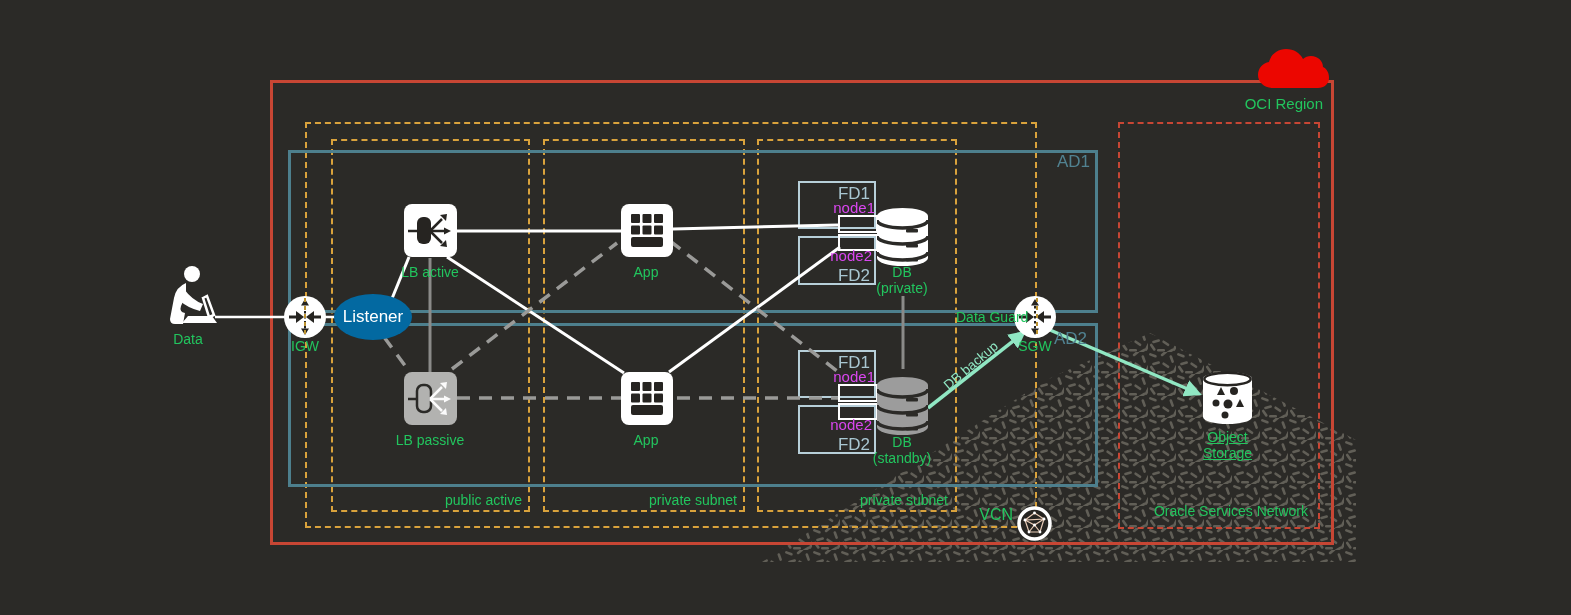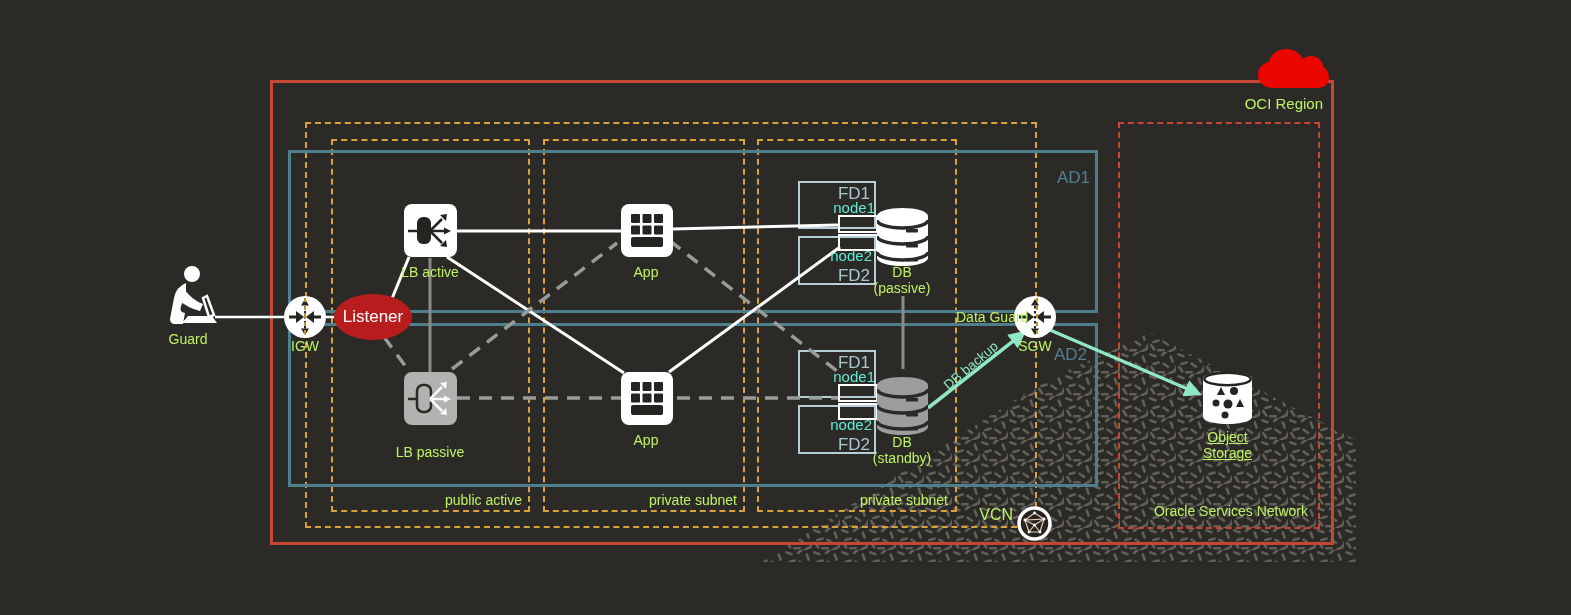--- a/index.html
+++ b/index.html
@@ -7,35 +7,35 @@
     position:relative;width:1571px;height:615px;background:#2b2a27;overflow:hidden;
     font-family:"Liberation Sans",sans-serif;color:#fff;
   }
   .box{position:absolute;box-sizing:border-box;z-index:2;}
   .region{border:3px solid #c74634;}
   .dashed-y{border:2px dashed #d9a23c;}
   .dashed-r{border:2px dashed #c74634;}
   .ad{border:3px solid #4d7f8d;}
   .fd{border:2px solid #b7cfd9;}
   .nodebox{border:2px solid #ffffff;}
-  .lbl{position:absolute;z-index:6;color:#bef264;font-size:14px;line-height:1.15;white-space:nowrap;}
+  .lbl{position:absolute;z-index:6;color:#22c55e;font-size:14px;line-height:1.15;white-space:nowrap;}
   .lbl.center{text-align:center;}
   .lbl.right{text-align:right;}
-  .teal-lbl{color:#518291;font-size:17px;margin-top:16px;}
+  .teal-lbl{color:#518291;font-size:17px;}
   .fd-lbl{color:#a9c7d2;font-size:17px;}
-  .node-lbl{color:#5eead4;font-size:15px;}
+  .node-lbl{color:#d946ef;font-size:15px;}
   .mint-lbl{color:#90e7c3;font-size:13.5px;transform:rotate(-40deg);}
   .icon{position:absolute;z-index:4;}
   svg{display:block;}
   #texture{position:absolute;left:0;top:0;z-index:1;}
   #wires{position:absolute;left:0;top:0;z-index:3;}
   #overwires{position:absolute;left:0;top:0;z-index:5;}
   .listener{
     position:absolute;z-index:4;width:78px;height:46px;border-radius:50%;
-    background:#b91c1c;display:flex;align-items:center;justify-content:center;
+    background:#0369a1;display:flex;align-items:center;justify-content:center;
     font-size:17px;color:#fff;
   }
 </style>
 </head>
 <body>
 
 <div id="canvas">
 
   <svg id="texture" width="1571" height="615">
     <defs>
@@ -275,35 +275,35 @@
   <div class="lbl center" style="left:1131px;top:503px;width:200px;">Oracle Services Network</div>
   <div class="lbl right" style="left:968px;top:506px;width:45px;font-size:16px;">VCN</div>
 
   <div class="lbl right teal-lbl" style="left:1020px;top:152px;width:70px;">AD1</div>
   <div class="lbl right teal-lbl" style="left:1017px;top:329px;width:70px;">AD2</div>
 
   <div class="lbl right" style="left:380px;top:492px;width:142px;">public active</div>
   <div class="lbl right" style="left:595px;top:492px;width:142px;">private subnet</div>
   <div class="lbl right" style="left:806px;top:492px;width:142px;">private subnet</div>
 
-  <div class="lbl center" style="left:152px;top:331px;width:72px;">Guard</div>
+  <div class="lbl center" style="left:152px;top:331px;width:72px;">Data</div>
   <div class="lbl center" style="left:280px;top:338px;width:50px;text-align:center;">IGW</div>
   <div class="lbl center" style="left:1010px;top:338px;width:50px;">SGW</div>
   <div class="lbl center" style="left:390px;top:264px;width:80px;text-align:center;">LB active</div>
-  <div class="lbl center" style="left:385px;top:444px;width:90px;">LB passive</div>
+  <div class="lbl center" style="left:385px;top:432px;width:90px;">LB passive</div>
   <div class="lbl center" style="left:606px;top:264px;width:80px;">App</div>
   <div class="lbl center" style="left:606px;top:432px;width:80px;">App</div>
 
   <div class="lbl right fd-lbl" style="left:798px;top:184px;width:72px;">FD1</div>
   <div class="lbl right node-lbl" style="left:798px;top:199px;width:77px;">node1</div>
   <div class="lbl right node-lbl" style="left:798px;top:247px;width:74px;">node2</div>
   <div class="lbl right fd-lbl" style="left:798px;top:266px;width:72px;">FD2</div>
   <div class="lbl center" style="left:860px;top:264px;width:84px;">
     <div>DB</div>
-    <div>(passive)</div>
+    <div>(private)</div>
   </div>
 
   <div class="lbl right fd-lbl" style="left:798px;top:353px;width:72px;">FD1</div>
   <div class="lbl right node-lbl" style="left:798px;top:368px;width:77px;">node1</div>
   <div class="lbl right node-lbl" style="left:798px;top:416px;width:74px;">node2</div>
   <div class="lbl right fd-lbl" style="left:798px;top:435px;width:72px;">FD2</div>
   <div class="lbl center" style="left:860px;top:434px;width:84px;">
     <div>DB</div>
     <div>(standby)</div>
   </div>

